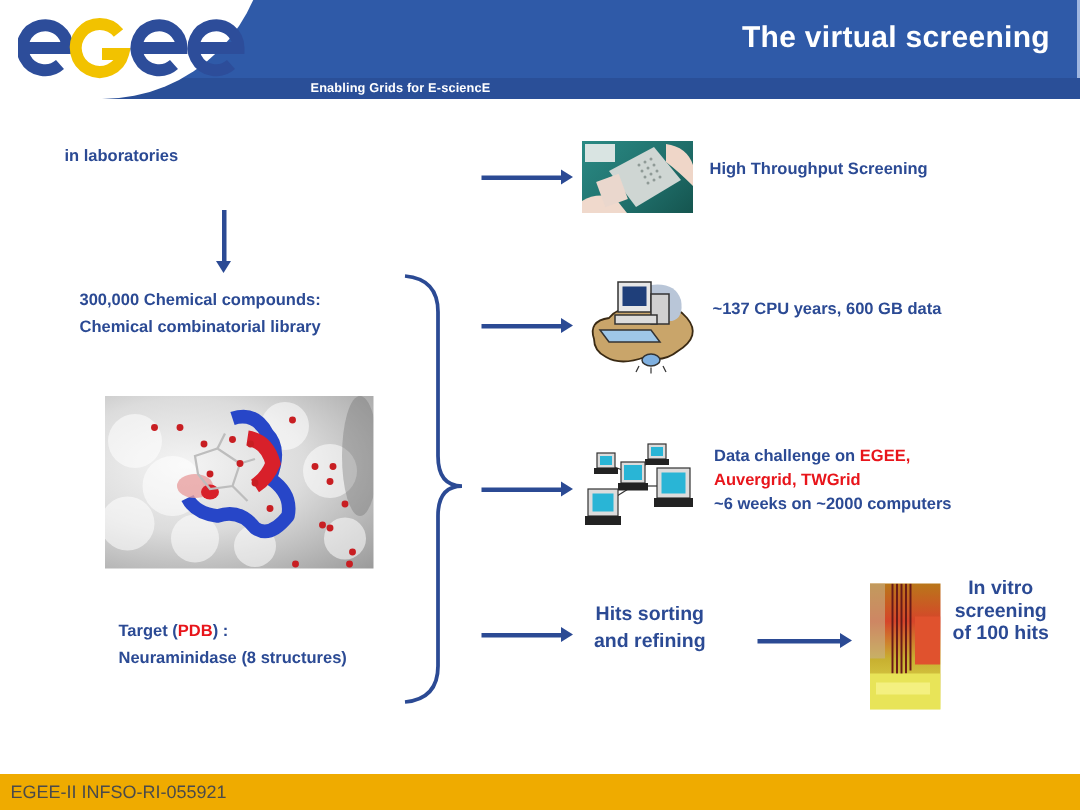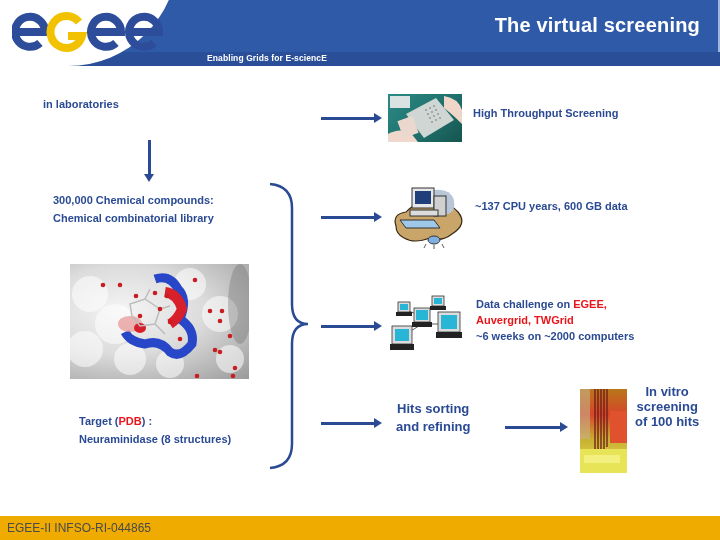--- a/index.html
+++ b/index.html
@@ -235,14 +235,14 @@
     <rect x="4" y="66" width="36" height="8" fill="#f4f080"></rect>
   </svg>
 </div>
 <div class="txt big" style="left:635px; top:384px; line-height:15px;">
   <div>In vitro</div>
   <div>screening</div>
   <div>of 100 hits</div>
 </div>
 
 <div class="footer">
-  <div class="footer-text">EGEE-II INFSO-RI-044865</div>
+  <div class="footer-text">EGEE-II INFSO-RI-055921</div>
 </div>
 
 </body></html>

